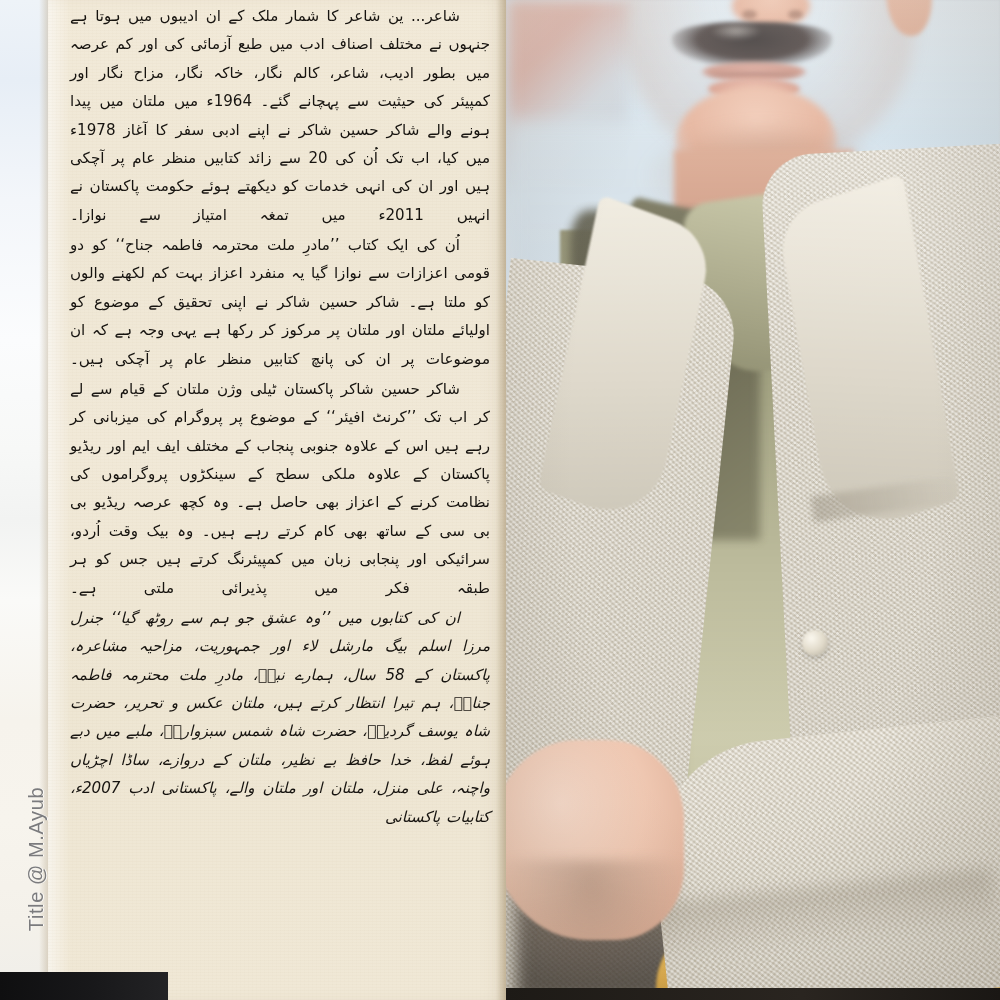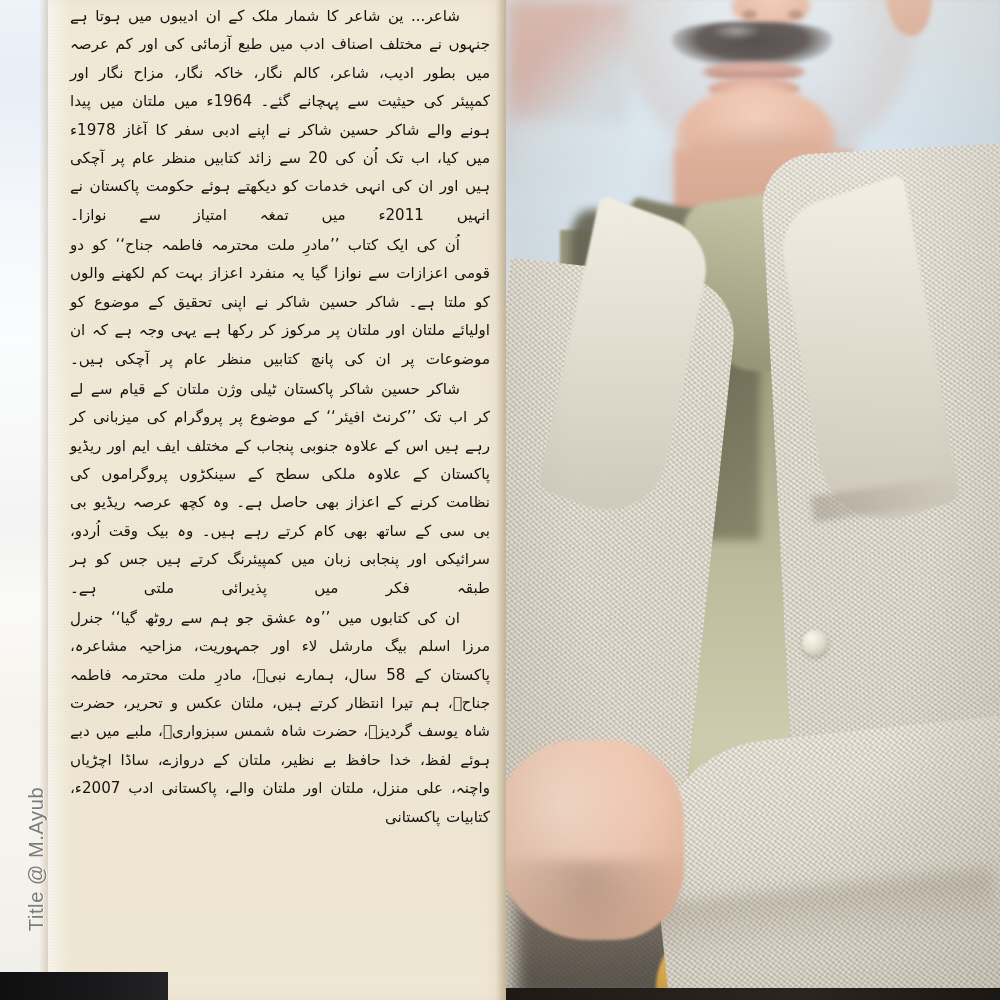--- a/index.html
+++ b/index.html
@@ -112,21 +112,21 @@
     font-size: 15.1px;
     line-height: 1.88;
     color: #16130f;
     letter-spacing: .1px;
     word-spacing: 1px;
   }
   .article-body p {
     margin: 0 0 2px 8px;
     text-indent: 30px;
   }
-  .article-body p:last-child { text-align-last: right; }
+  .article-body p:last-child { text-align-last: right; font-style: italic; }
 
   
   .photo {
     position: absolute;
     left: 506px;
     top: 0;
     width: 494px;
     height: 1000px;
     overflow: hidden;
     background: #cfd9e2;

